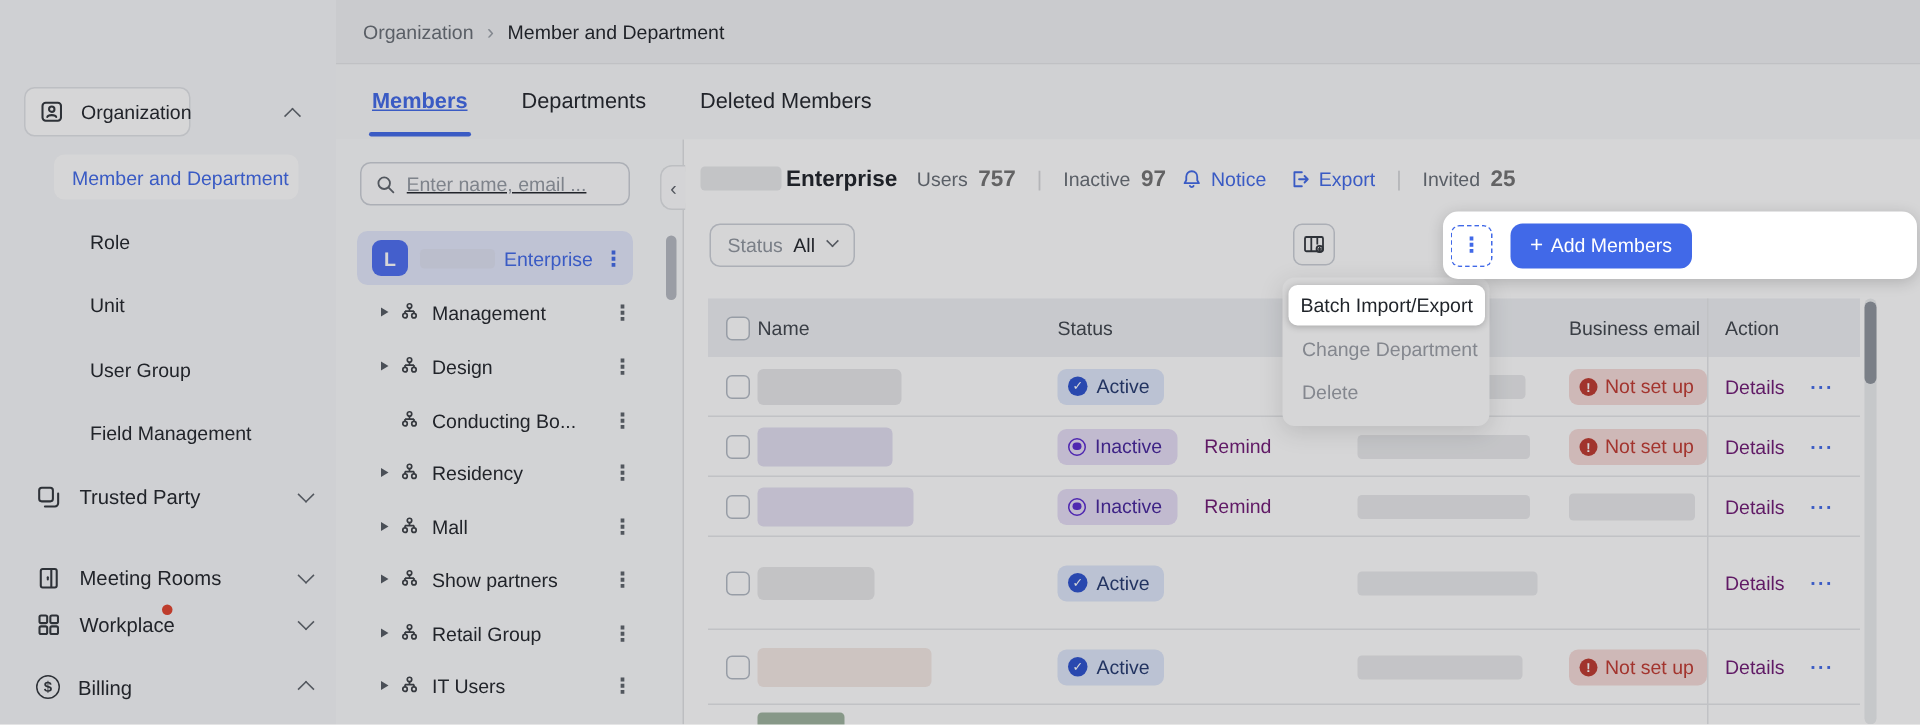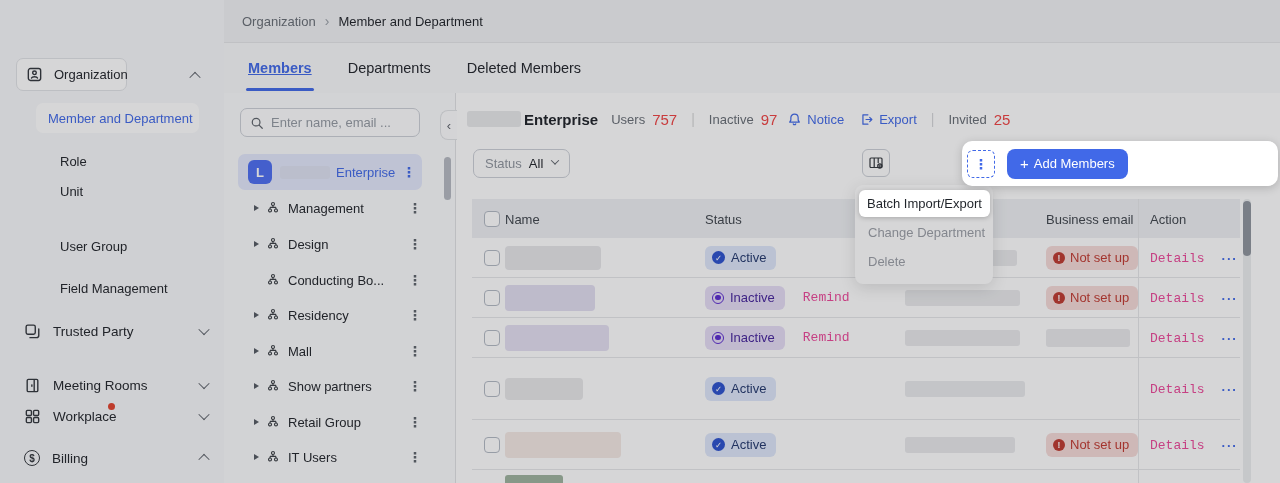--- a/index.html
+++ b/index.html
@@ -27,42 +27,42 @@
   .crumb-parent { color:#686e76; cursor:pointer; }
   .crumb-sep { color:#9aa0a8; font-size:14px; }
   .crumb-cur { color:#1f2329; }
   .tabsbar { position:absolute; left:224px; top:43px; right:0; height:50px; background:#f8f9fb; display:flex; align-items:center; gap:36px; padding-left:24px; }
   .tab { font-size:14.5px; color:#23262c; cursor:pointer; position:relative; }
   .tab.active { color:#4169e8; font-weight:700;text-decoration:underline; }
   .tab.active::after { content:""; position:absolute; left:-2px; right:-2px; bottom:-15px; height:3px; border-radius:2px; background:#4169e8; }
 
   
   .treepanel { position:absolute; left:224px; top:93px; width:232px; height:390px; background:#fbfcfd; border-right:1px solid #e1e2e5; }
-  .searchbox { position:absolute; left:16px; top:15px; width:180px; height:29px; border:1px solid #ccd0d7; border-radius:7px; background:#fdfdfe; display:flex; align-items:center; gap:7px; padding:0 9px; }
+  .searchbox { position:absolute; left:16px; top:15px; width:180px; height:29px; border:1px solid #ccd0d7; border-radius:7px; background:#fdfdfe; display:flex; align-items:center; gap:7px; padding:0 9px;text-decoration:underline; }
   .searchbox input { border:none; outline:none; background:transparent; width:130px; font-family:inherit; font-size:13px; color:#23262c; }
   .searchbox input::placeholder { color:#949aa3; }
   .tree-row { position:absolute; left:14px; width:184px; height:36px; display:flex; align-items:center; padding-left:16px; gap:0; cursor:pointer; }
   .tree-row .tri { width:0; height:0; border-left:5px solid #555b63; border-top:3.5px solid transparent; border-bottom:3.5px solid transparent; margin-right:7px; flex:0 0 5px; }
   .tree-row .tri.hidden { visibility:hidden; }
   .ticon { width:14px; height:14px; flex:0 0 14px; margin-right:8px; color:#3c4046; }
   .ticon svg { width:100%; height:100%; display:block; }
   .tree-row .tlbl { flex:1; white-space:nowrap; overflow:hidden; }
   .kebab { color:#5f646c; font-size:14px; font-weight:700; width:14px; text-align:center; cursor:pointer; letter-spacing:0; }
   .tree-root { position:absolute; left:14px; top:61px; width:184px; height:36px; background:#e3e8fc; border-radius:7px; display:flex; align-items:center; padding:0 6px 0 10px; cursor:pointer; }
   .rootlogo { width:24px; height:24px; border-radius:6px; background:#4e6ef2; color:#fff; display:flex; align-items:center; justify-content:center; font-size:13px; font-weight:600; }
   .blur { border-radius:3px; }
   .tree-scroll { position:absolute; left:220px; top:64px; width:7px; height:43px; border-radius:4px; background:#b6bac2; cursor:pointer; }
   .collapse-tab { position:absolute; left:440px; top:110px; width:17px; height:30px; background:#fdfdfe; border:1px solid #e1e3e6; border-right:none; border-radius:8px 0 0 8px; display:flex; align-items:center; justify-content:center; color:#5f646c; font-size:13px; cursor:pointer; z-index:5; }
 
   
   .main { position:absolute; left:456px; top:93px; right:0; height:390px; background:#fff; }
   .stats { position:absolute; left:11px; top:14px; height:24px; display:flex; align-items:center; }
   .stats .title { font-size:15px; font-weight:700; color:#1f2329; margin-left:3px; }
   .stats .slbl { color:#686e76; }
-  .stats .sval { font-size:15px; font-weight:400; color:#ef4444; margin-left:7px; }
+  .stats .sval { font-size:15px; font-weight:700; color:#737373; margin-left:7px; }
   .stats .vsep { color:#d6d7d9; margin:0 14px; font-size:14px; }
   .bluelink { color:#4169e8; display:flex; align-items:center; gap:5px; cursor:pointer; }
   .bluelink svg { width:15px; height:15px; }
 
   .select { position:absolute; height:29px; border:1px solid #ccd0d7; border-radius:7px; display:flex; align-items:center; gap:7px; padding:0 11px; cursor:pointer; background:#fefefe; }
   .select .ph { color:#8f959e; }
   .select .chev { width:6px; height:6px; margin-left:2px; margin-top:-3px; }
   .iconbtn { position:absolute; width:28px; height:28px; border:1px solid #ccd0d7; border-radius:6px; display:flex; align-items:center; justify-content:center; color:#33373d; cursor:pointer; background:#fefefe; }
   .iconbtn svg { width:16px; height:16px; }
 
@@ -77,21 +77,21 @@
   .cb { width:16px; height:16px; border:1.5px solid #b3bac4; border-radius:4px; background:#fff; cursor:pointer; }
   .action-sep { position:absolute; left:666px; top:0; bottom:0; width:1px; background:#e6e7e9; }
   .badge { display:inline-flex; align-items:center; gap:6px; height:24px; padding:0 10px 0 7px; border-radius:6px; font-size:13px; }
   .badge.active { background:#dee7fa; color:#24396f; }
   .ckc { width:13px; height:13px; border-radius:50%; background:#2d52cf; color:#fff; display:flex; align-items:center; justify-content:center; font-size:8.5px; font-weight:700; }
   .badge.inactive { background:#e6ddf6; color:#46259c; }
   .ring { width:12px; height:12px; border:1.6px solid #5b2bd0; border-radius:50%; position:relative; }
   .ring::after { content:""; position:absolute; inset:2.3px; background:#5b2bd0; border-radius:50%; }
   .notset { display:inline-flex; align-items:center; gap:5px; height:24px; padding:0 9px 0 7px; border-radius:6px; background:#f6dbd8; color:#c13a31; font-size:13px; }
   .exc { width:12px; height:12px; border-radius:50%; background:#bf3a30; color:#fff; display:flex; align-items:center; justify-content:center; font-size:8.5px; font-weight:700; }
-  .details { color:#ec4899; cursor:pointer;font-family:Liberation Mono, monospace; }
+  .details { color:#701a75; cursor:pointer; }
   .dots3 { color:#4169e8; font-weight:700; letter-spacing:1px; cursor:pointer; }
   .vscroll-track { position:absolute; left:1243px; top:199px; width:8px; bottom:0; background:#eceef0; border-radius:4px; }
   .vscroll-thumb { position:absolute; left:0; top:2px; width:8px; height:55px; background:#8f959e; border-radius:4px; cursor:pointer; }
 
   
   .dim { position:absolute; inset:0; background:rgba(25,28,34,0.18); z-index:50; pointer-events:none; }
   .spotlight { position:absolute; left:962px; top:141px; width:316px; height:45px; background:#fff; border-radius:10px; box-shadow:0 2px 10px rgba(0,0,0,.18); z-index:60; display:flex; align-items:center; padding:0 0 0 5px; gap:12px; }
   .morebtn { width:28px; height:28px; border:1px dashed #4169e8; border-radius:6px; color:#4169e8; display:flex; align-items:center; justify-content:center; font-size:14px; font-weight:700; cursor:pointer; background:#fff; }
   .invitebtn { height:30px; border:1px solid #7b97f0; border-radius:8px; background:#fff; color:#4169e8; display:flex; align-items:center; gap:5px; padding:0 11px; font-size:13px; cursor:pointer; }
   .invitebtn svg { width:15px; height:15px; }
@@ -119,21 +119,21 @@
   </div>
   <span class="chev up side-chev" style="top:72px"></span>
 
   <div class="mad-pill">
     <span>Member and Department</span>
   </div>
 
   <div class="side-sub" style="top:150px">
       <span>Role</span>
     </div>
-  <div class="side-sub" style="top:180px">
+  <div class="side-sub" style="top:192px">
       <span>Unit</span>
     </div>
   <div class="side-sub" style="top:235px">
       <span>User Group</span>
     </div>
   <div class="side-sub" style="top:277px">
       <span>Field Management</span>
     </div>
 
   <div class="side-row" style="top:318px">

